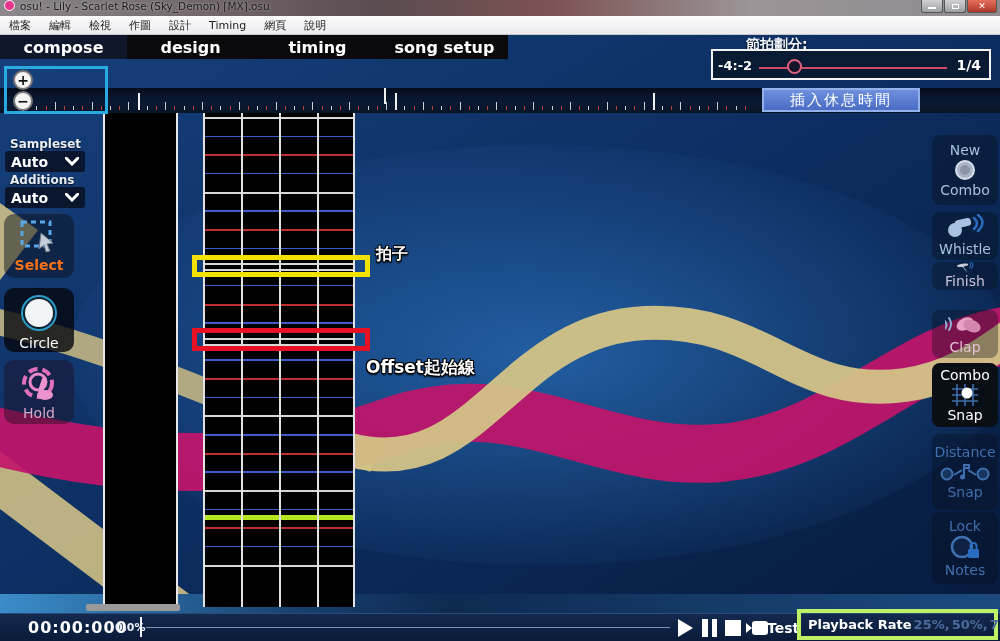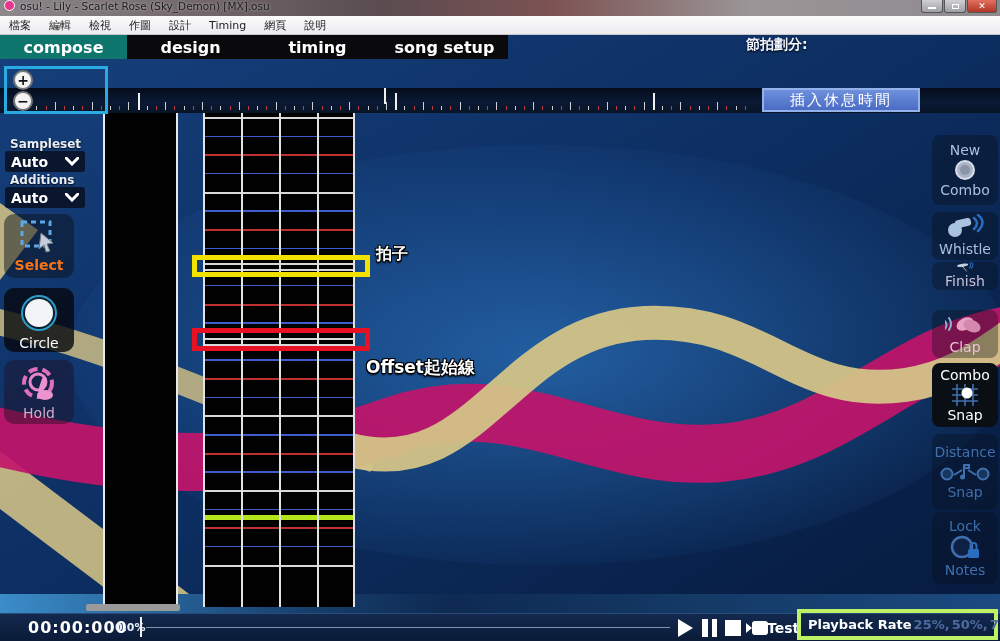--- a/index.html
+++ b/index.html
@@ -25,21 +25,21 @@
   .menubar{position:absolute;left:0;top:16px;width:1000px;height:19px;background:linear-gradient(#fbfbfb,#ececf0);
     display:flex;align-items:center;border-bottom:1px solid #c8c8cc;}
   .menuitem{font-size:11px;color:#222;margin:0 9px;white-space:nowrap;}
 
   
   .bgsvg{position:absolute;left:0;top:35px;width:1000px;height:606px;}
 
   
   .tabbar{position:absolute;left:0;top:35px;width:508px;height:24px;background:#0a0a0c;display:flex;}
   .tab{flex:1;display:flex;align-items:center;justify-content:center;color:#fff;font-size:16px;font-weight:600;}
-  .tab.active{background:#0f766e;}
+  .tab.active{background:#0f172a;}
 
   
   .rulerstrip{position:absolute;left:0;top:88px;width:1000px;height:25px;
     background:linear-gradient(#050d1d,#0a1a34 60%,#081426);}
   .tick{position:absolute;bottom:3px;width:1px;}
   .marker-top{position:absolute;left:384px;top:88px;width:2px;height:16px;background:#f0f0f0;}
 
   
   .cyanbox{position:absolute;left:4px;top:66px;width:104px;height:48px;border:3px solid #29abe2;}
   .zoombtn{position:absolute;width:20px;height:20px;border-radius:50%;background:#f4f4f4;border:2px solid #777;
@@ -170,20 +170,26 @@
   </div>
 
   <div class="tabbar">
     <div class="tab active">compose</div>
     <div class="tab">design</div>
     <div class="tab">timing</div>
     <div class="tab">song setup</div>
   </div>
 
   <div class="bs-label">節拍劃分:</div>
+  <div class="bs-box">
+    <span class="bs-left">-4:-2</span>
+    <span class="bs-track"></span>
+    <span class="bs-knob"></span>
+    <span class="bs-right">1/4</span>
+  </div>
 
   <div class="insertbreak">插入休息時間</div>
 
   <div class="rulerstrip" id="ruler">
       <div class="tick" style="left: 18px; height: 8px; width: 1px; background: rgb(207, 207, 207);"></div>
       <div class="tick" style="left: 27.2px; height: 4px; width: 1px; background: rgb(184, 64, 64);"></div>
       <div class="tick" style="left: 36.4px; height: 4px; width: 1px; background: rgb(207, 207, 207);"></div>
       <div class="tick" style="left: 45.6px; height: 4px; width: 1px; background: rgb(184, 64, 64);"></div>
       <div class="tick" style="left: 54.8px; height: 8px; width: 1px; background: rgb(207, 207, 207);"></div>
       <div class="tick" style="left: 64px; height: 4px; width: 1px; background: rgb(184, 64, 64);"></div>

